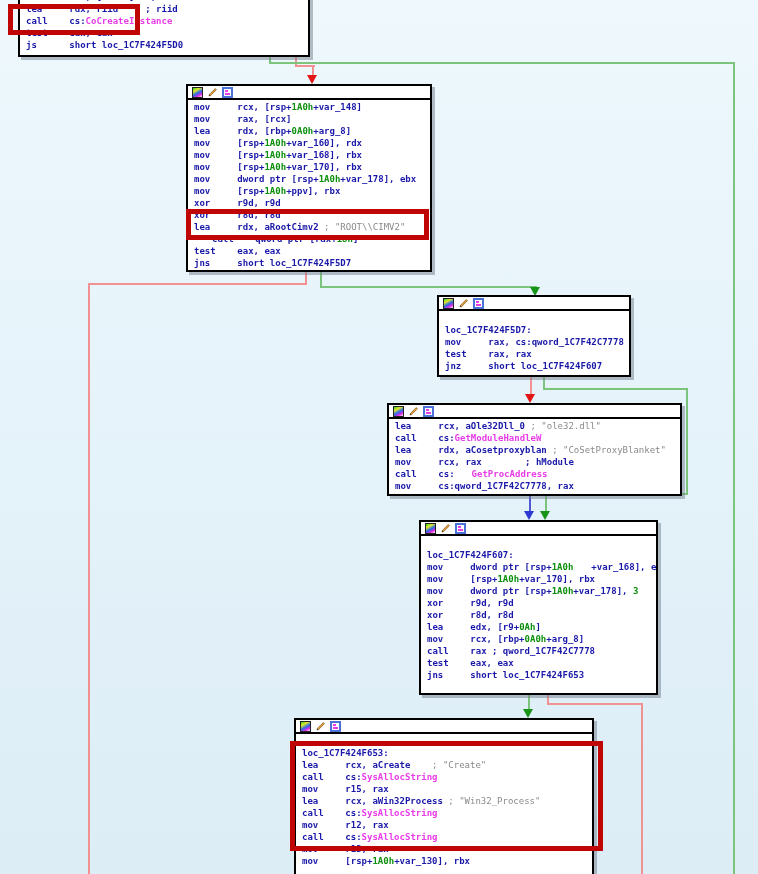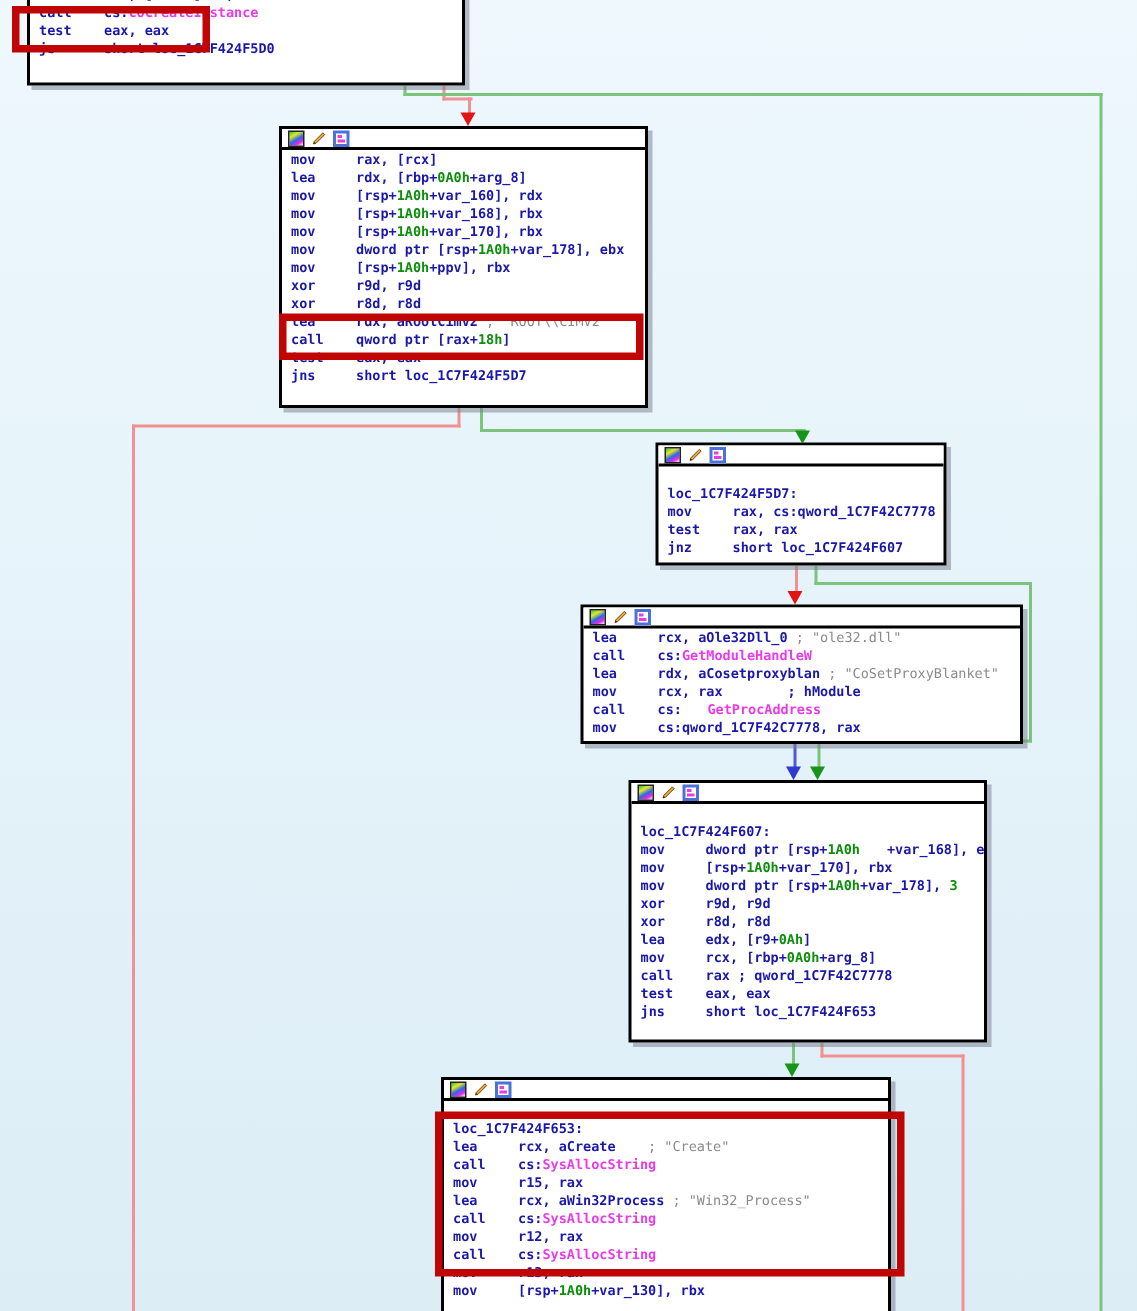--- a/index.html
+++ b/index.html
@@ -52,51 +52,53 @@
     <div class="seg" style="left: 529px; top: 496px; width: 2px; height: 16px; background: rgb(80, 88, 216);"></div>
     <div class="arr" style="left: 524px; top: 511px; border-top: 9px solid rgb(47, 59, 208);"></div>
     <div class="seg" style="left: 528px; top: 695px; width: 2px; height: 16px; background: rgb(124, 196, 124);"></div>
     <div class="arr" style="left: 523px; top: 709px; border-top: 9px solid rgb(24, 148, 24);"></div>
     <div class="seg" style="left: 547px; top: 695px; width: 2px; height: 10px; background: rgb(241, 145, 145);"></div>
     <div class="seg" style="left: 547px; top: 703px; width: 96px; height: 2px; background: rgb(241, 145, 145);"></div>
     <div class="seg" style="left: 641px; top: 703px; width: 2px; height: 171px; background: rgb(241, 145, 145);"></div>
     <div class="node" style="left: 18px; top: -12px; width: 292px; height: 69px; background: rgb(255, 255, 255); border-color: rgb(0, 0, 0);">
       <div class="body">
         <div class="ln"><span style="color: rgb(26, 24, 168);">lea     r8d, [rbx+</span><span style="color: rgb(11, 143, 11);">1</span><span style="color: rgb(26, 24, 168);">]   ; dwClsContext</span></div>
+        <div class="ln"><span style="color: rgb(26, 24, 168);">lea     rdx, riid     ; riid</span></div>
         <div class="ln"><span style="color: rgb(26, 24, 168);">call    cs:</span><span style="color: rgb(233, 60, 233);">CoCreateInstance</span></div>
         <div class="ln"><span style="color: rgb(26, 24, 168);">test    eax, eax</span></div>
         <div class="ln"><span style="color: rgb(26, 24, 168);">js      short loc_1C7F424F5D0</span></div>
       </div>
     </div>
     <div class="node" style="left: 186px; top: 84px; width: 246px; height: 188px; background: rgb(255, 255, 255); border-color: rgb(0, 0, 0);">
       <div class="tb">
         <span class="ic ic-color"></span>
         <span class="ic">
           <svg viewBox="0 0 12 12">
             <path d="M2.2 9.8l1.8-.5L10.3 3 9 1.7 2.7 8z" fill="#eda53b" stroke="#6b4a12" stroke-width="0.7"></path>
             <path d="M2.2 9.8l.4-1.5 1.2 1z" fill="#2b2b2b"></path>
           </svg>
         </span>
         <span class="ic ic-group">
           <i></i>
           <i class="d2"></i>
         </span>
       </div>
       <div class="body">
+        <div class="ln"><span style="color: rgb(26, 24, 168);">mov     rcx, [rsp+</span><span style="color: rgb(11, 143, 11);">1A0h</span><span style="color: rgb(26, 24, 168);">+var_148]</span></div>
         <div class="ln"><span style="color: rgb(26, 24, 168);">mov     rax, [rcx]</span></div>
         <div class="ln"><span style="color: rgb(26, 24, 168); text-align: right;">lea     rdx, [rbp+</span><span style="color: rgb(11, 143, 11);">0A0h</span><span style="color: rgb(26, 24, 168);">+arg_8]</span></div>
         <div class="ln"><span style="color: rgb(26, 24, 168);">mov     [rsp+</span><span style="color: rgb(11, 143, 11);">1A0h</span><span style="color: rgb(26, 24, 168);">+var_160], rdx</span></div>
         <div class="ln"><span style="color: rgb(26, 24, 168);">mov     [rsp+</span><span style="color: rgb(11, 143, 11);">1A0h</span><span style="color: rgb(26, 24, 168);">+var_168], rbx</span></div>
         <div class="ln"><span style="color: rgb(26, 24, 168);">mov     [rsp+</span><span style="color: rgb(11, 143, 11);">1A0h</span><span style="color: rgb(26, 24, 168);">+var_170], rbx</span></div>
         <div class="ln"><span style="color: rgb(26, 24, 168);">mov     dword ptr [rsp+</span><span style="color: rgb(11, 143, 11);">1A0h</span><span style="color: rgb(26, 24, 168);">+var_178], ebx</span></div>
         <div class="ln"><span style="color: rgb(26, 24, 168);">mov     [rsp+</span><span style="color: rgb(11, 143, 11);">1A0h</span><span style="color: rgb(26, 24, 168);">+ppv], rbx</span></div>
         <div class="ln"><span style="color: rgb(26, 24, 168);">xor     r9d, r9d</span></div>
         <div class="ln"><span style="color: rgb(26, 24, 168);">xor     r8d, r8d</span></div>
         <div class="ln"><span style="color: rgb(26, 24, 168);">lea     rdx, aRootCimv2 </span><span style="color: rgb(138, 138, 138); font-weight: normal;">; "ROOT\\CIMV2"</span></div>
-        <div class="ln"><span style="color: rgb(26, 24, 168);">call    qword ptr [rax+</span><span style="color: rgb(11, 143, 11);">18h</span><span style="color: rgb(26, 24, 168);">]</span></div>
+        <div class="ln"><span style="color: rgb(26, 24, 168); margin-left: 18px;">call    qword ptr [rax+</span><span style="color: rgb(11, 143, 11);">18h</span><span style="color: rgb(26, 24, 168);">]</span></div>
         <div class="ln"><span style="color: rgb(26, 24, 168);">test    eax, eax</span></div>
         <div class="ln"><span style="color: rgb(26, 24, 168);">jns     short loc_1C7F424F5D7</span></div>
       </div>
     </div>
     <div class="node" style="left: 437px; top: 295px; width: 194px; height: 82px; background: rgb(255, 255, 255); border-color: rgb(0, 0, 0);">
       <div class="tb">
         <span class="ic ic-color"></span>
         <span class="ic">
           <svg viewBox="0 0 12 12">
             <path d="M2.2 9.8l1.8-.5L10.3 3 9 1.7 2.7 8z" fill="#eda53b" stroke="#6b4a12" stroke-width="0.7"></path>

